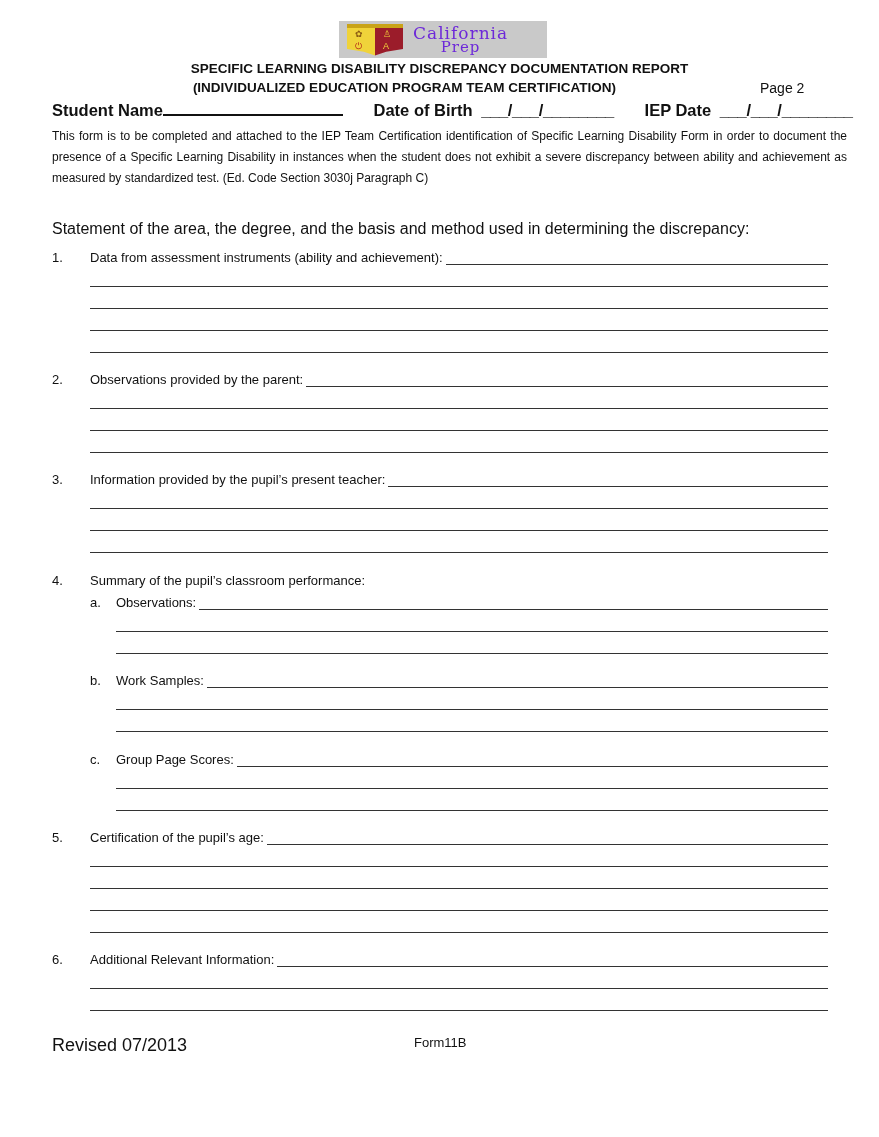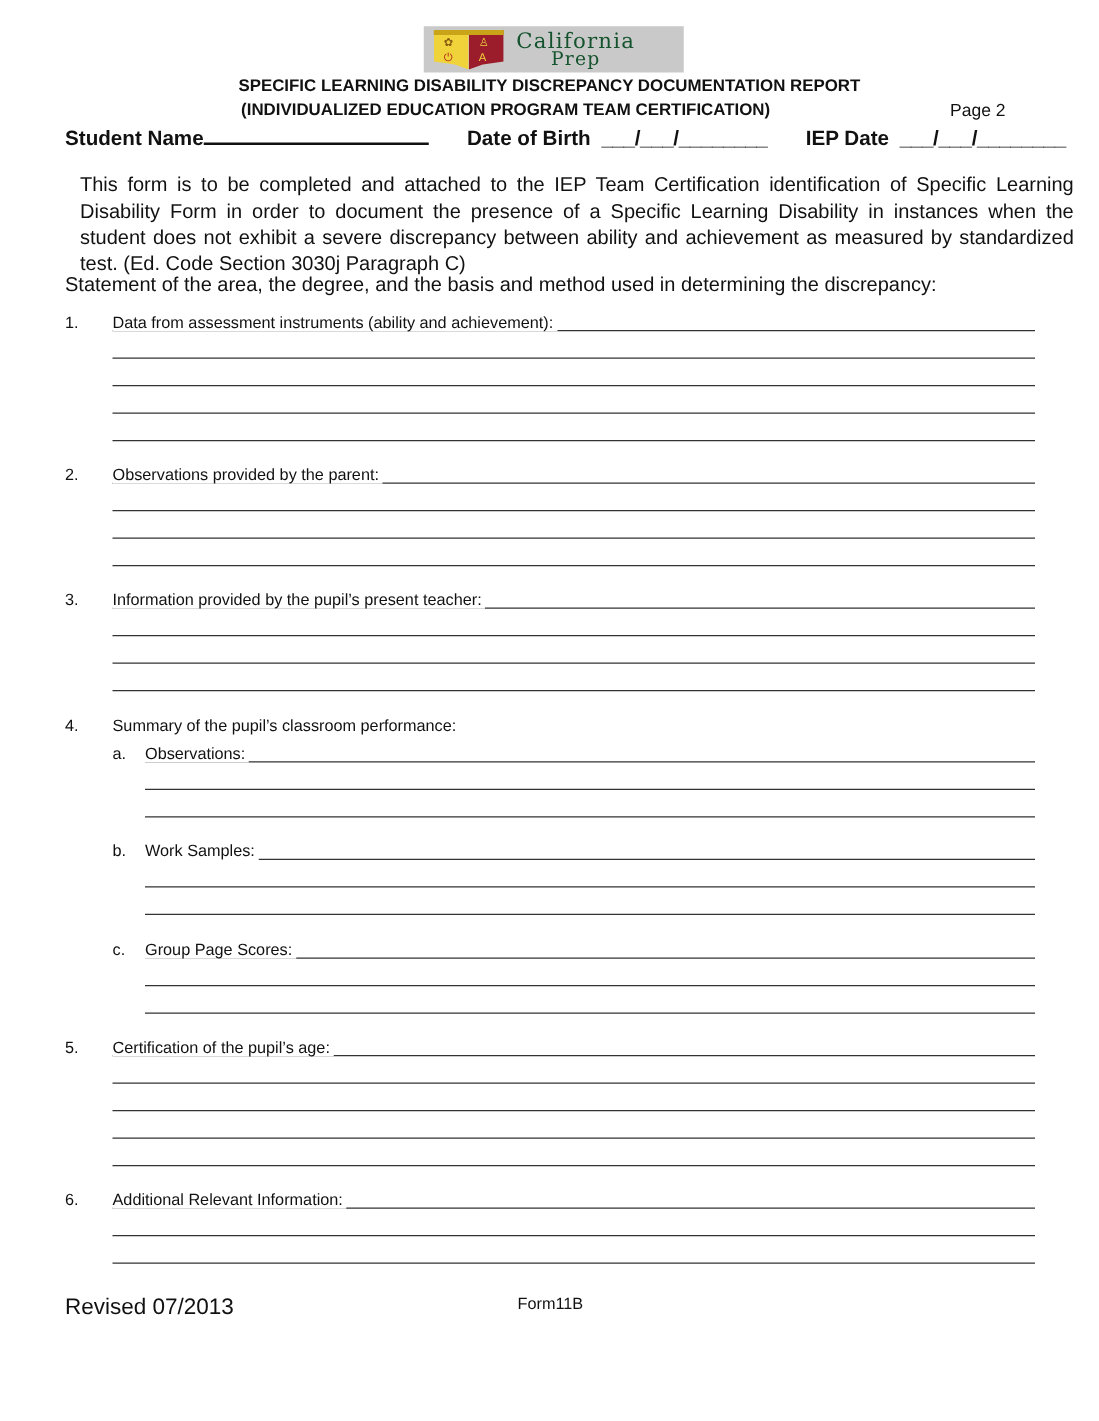--- a/index.html
+++ b/index.html
@@ -21,39 +21,39 @@
   .shield .left { width: 28px; height: 32px; background: #f0d33a;
     clip-path: polygon(0 0, 100% 0, 100% 100%, 60% 88%, 0 80%); }
   .shield .right { width: 28px; height: 32px; background: #9b1c2a;
     clip-path: polygon(0 0, 100% 0, 100% 80%, 40% 88%, 0 100%); }
   .shield .g1 { position: absolute; font-size: 9px; color: #8a5b12; left: 8px; top: 5px; }
   .shield .g2 { position: absolute; font-size: 9px; color: #b32a18; left: 8px; top: 17px; }
   .shield .g3 { position: absolute; font-size: 9px; color: #f0d33a; left: 36px; top: 5px; }
   .shield .g4 { position: absolute; font-size: 9px; color: #f0d33a; left: 36px; top: 17px; }
   .logo-text {
     margin-left: 10px; font-family: "DejaVu Serif", "Liberation Serif", serif;
-    color: #14532d; line-height: 14px; text-align: center; letter-spacing: 1px;
+    color: #6d28d9; line-height: 14px; text-align: center; letter-spacing: 1px;
   }
   .logo-text .l1 { font-size: 17px; }
   .logo-text .l2 { font-size: 15px; }
 
   .title1, .title2 {
     left: 0; width: 879px; text-align: center; font-weight: bold; font-size: 13.5px;
   }
   .title1 { top: 61px; }
   .title2 { top: 80px; left: -35px; }
   .page-no { left: 760px; top: 80px; font-size: 14px; }
 
   .hdr-row { top: 98px; left: 52px; font-size: 16.5px; font-weight: bold; white-space: nowrap; }
   .hdr-row span { display: inline-block; }
   .blank { display: inline-block; border-bottom: 2px solid #111; height: 16px; vertical-align: baseline; }
 
   .intro {
-    left: 52px; top: 126px; width: 795px; font-size: 16px; line-height: 21px;
-    text-align: justify; margin: 12px;
+    left: 52px; top: 126px; width: 795px; font-size: 12px; line-height: 21px;
+    text-align: justify; margin: 0;
   }
   .statement { left: 52px; top: 220px; font-size: 16px; }
 
   .item-num { font-size: 13px; }
   .item-label { font-size: 13px; white-space: nowrap; background: #fff; padding-right: 3px; }
   .line { position: absolute; height: 0; border-top: 1.5px solid #333; }
 
   .footer-left { left: 52px; top: 1035px; font-size: 18px; }
   .footer-mid { left: 414px; top: 1035px; font-size: 13px; }
 </style>

